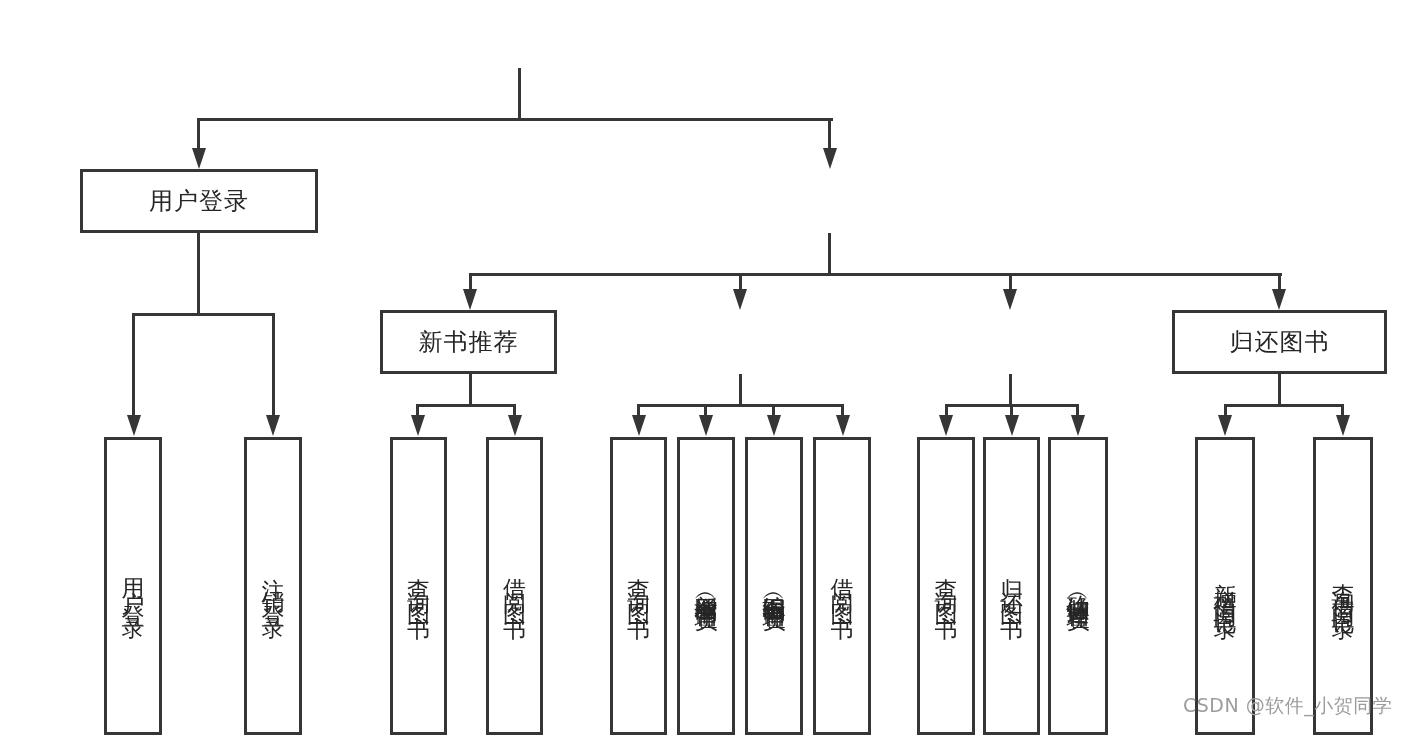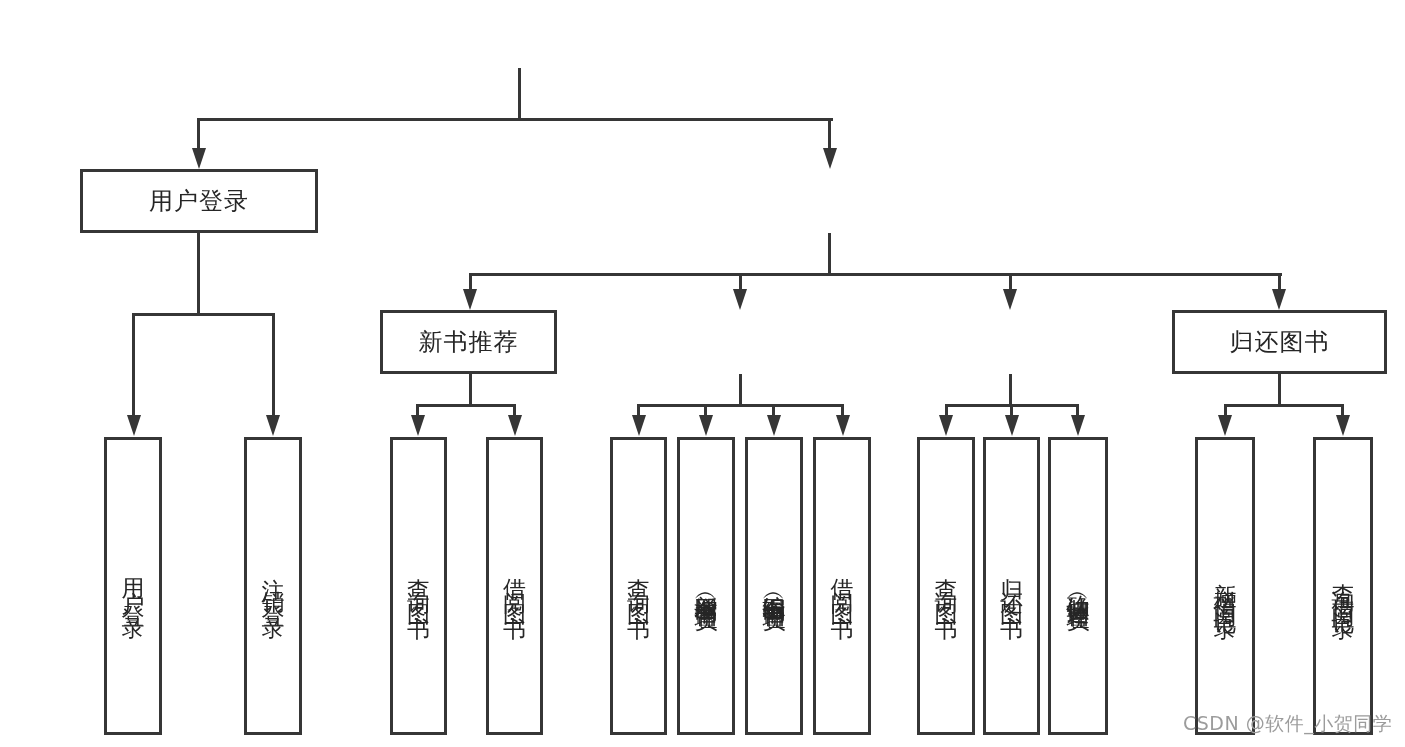--- a/index.html
+++ b/index.html
@@ -37,21 +37,21 @@
   .ah{
     position:absolute;
     width:0;height:0;
     border-left:7px solid transparent;
     border-right:7px solid transparent;
     border-top:21px solid var(--line,#363636);
     z-index:1;
   }
   .watermark{
     position:absolute;
-    left:1183px;top:711px;
+    left:1183px;top:693px;
     font-size:19px;
     color:var(--wm,#9c9c9c);
     z-index:3;
     letter-spacing:0.5px;
     white-space:nowrap;
   }
 </style>
 </head>
 <body>
 

